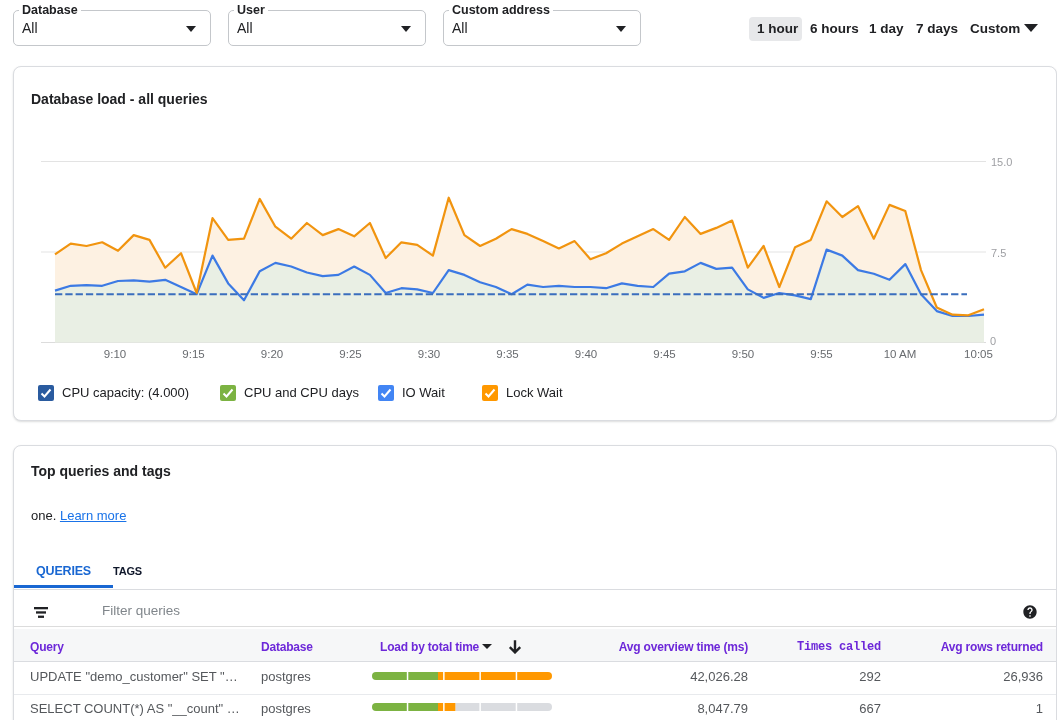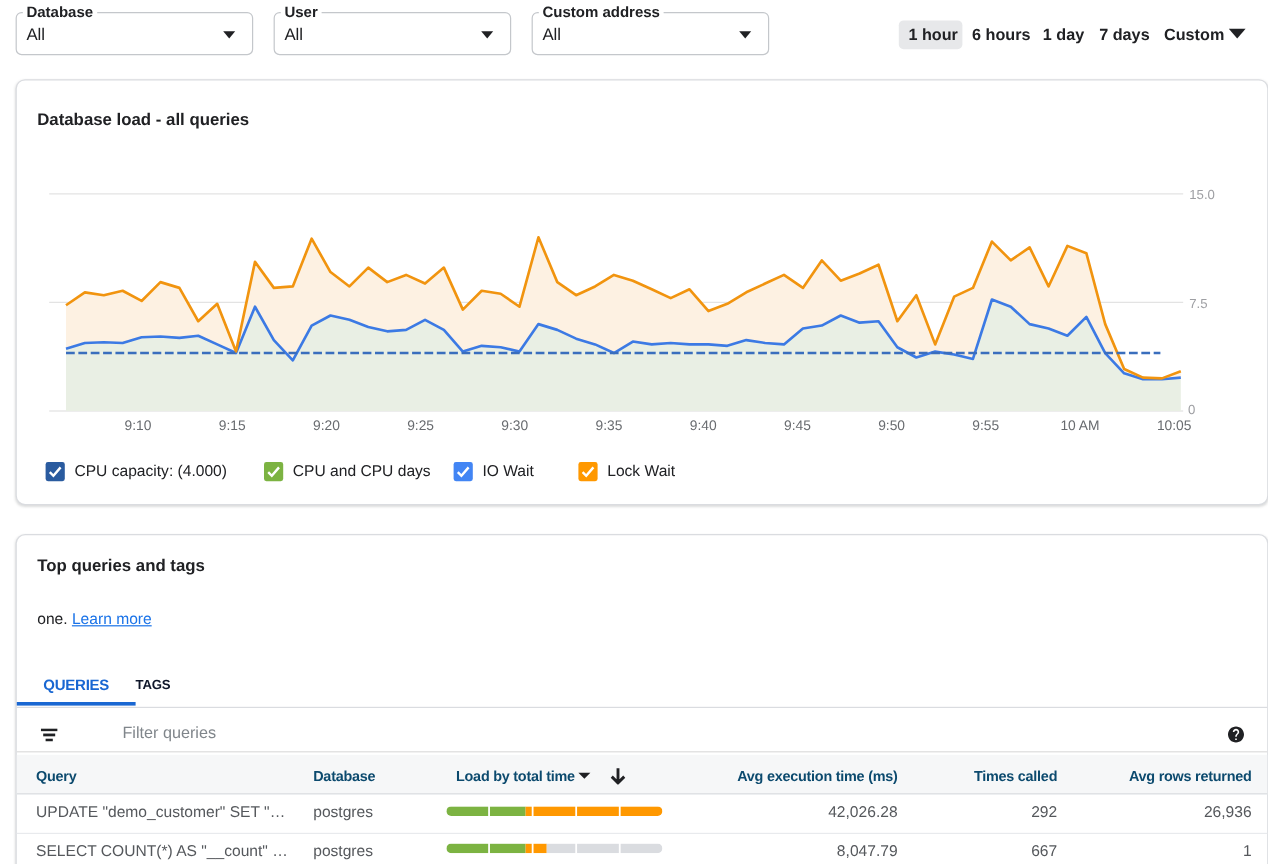--- a/index.html
+++ b/index.html
@@ -9,21 +9,21 @@
 a { color:#1a73e8; text-decoration:underline; }
 .card { position:absolute; left:13px; width:1044px; background:#fff; border:1px solid #dadce0; border-radius:8px; box-shadow:0 1px 2px rgba(60,64,67,.18); }
 .sel { position:absolute; top:10px; height:36px; border:1px solid #c4c7cb; border-radius:5px; background:#fff; }
 .sel .lab { position:absolute; top:-8px; left:5px; background:#fff; padding:0 3px; font-size:12.5px; font-weight:bold; color:#202124; line-height:15px; }
 .sel .val { position:absolute; left:8px; top:9px; font-size:14px; color:#202124; }
 .sel .arr { position:absolute; right:14px; top:15px; width:0; height:0; border-left:5px solid transparent; border-right:5px solid transparent; border-top:6px solid #202124; }
 .trbtn { position:absolute; top:15px; height:27px; line-height:27px; font-size:13.5px; font-weight:bold; color:#202124; white-space:nowrap; }
 .cb { position:absolute; width:16px; height:16px; border-radius:2px; }
 .cb svg { position:absolute; left:0; top:0; }
 .leglab { position:absolute; font-size:13px; color:#202124; line-height:16px; }
-.hcell { position:absolute; top:632px; height:30px; line-height:30px; font-size:12px; font-weight:bold; color:#0c4a6e; letter-spacing:-0.2px; }
+.hcell { position:absolute; top:632px; height:30px; line-height:30px; font-size:12px; font-weight:bold; color:#6d28d9; letter-spacing:-0.2px; }
 .rcell { position:absolute; height:31px; line-height:27px; font-size:13px; color:#55585c; }
 </style>
 </head>
 <body>
 
 <div class="sel" style="left:13px; width:198px;">
   <div class="lab">Database</div>
     <div class="val">All</div>
     <div class="arr"></div>
 </div>
@@ -125,22 +125,22 @@
 <div class="abs" style="left:14px; top:626px; width:1042px; height:1px; background:#dcdcdc;"></div>
 
 <div class="abs" style="left:14px; top:629px; width:1042px; height:33px; background:#f6f7f8; border-bottom:1px solid #dadce0;"></div>
 <div class="hcell" style="left:30px;">Query</div>
 <div class="hcell" style="left:261px;">Database</div>
 <div class="hcell" style="left:380px;">Load by total time</div>
 <div class="abs" style="left:482px; top:644px; width:0; height:0; border-left:5px solid transparent; border-right:5px solid transparent; border-top:5px solid #202124;"></div>
 <svg class="abs" style="left:508px; top:639px;" width="14" height="15" viewBox="0 0 14 15">
     <path d="M7 1.3 V13 M1.8 8.2 L7 13.4 L12.2 8.2" stroke="#202124" stroke-width="2.4" fill="none"></path>
   </svg>
-<div class="hcell" style="left:560px; width:188px; text-align:right;">Avg execution time (ms)</div>
-<div class="hcell" style="left:781px; width:100px; text-align:right;">Times called</div>
+<div class="hcell" style="left:560px; width:188px; text-align:right;">Avg overview time (ms)</div>
+<div class="hcell" style="left:781px; width:100px; text-align:right;font-family:Liberation Mono, monospace;">Times called</div>
 <div class="hcell" style="left:893px; width:150px; text-align:right;">Avg rows returned</div>
 
 <div class="rcell" style="left:30px; top:663px;">UPDATE "demo_customer" SET "…</div>
 <div class="rcell" style="left:261px; top:663px;">postgres</div>
 <div class="rcell" style="left:560px; top:663px; width:188px; text-align:right;">42,026.28</div>
 <div class="rcell" style="left:781px; top:663px; width:100px; text-align:right;">292</div>
 <div class="rcell" style="left:893px; top:663px; width:150px; text-align:right;">26,936</div>
 <div class="abs" style="left:14px; top:694px; width:1042px; height:1px; background:#e8eaed;"></div>
 
 <div class="rcell" style="left:30px; top:695px;">SELECT COUNT(*) AS "__count" …</div>

